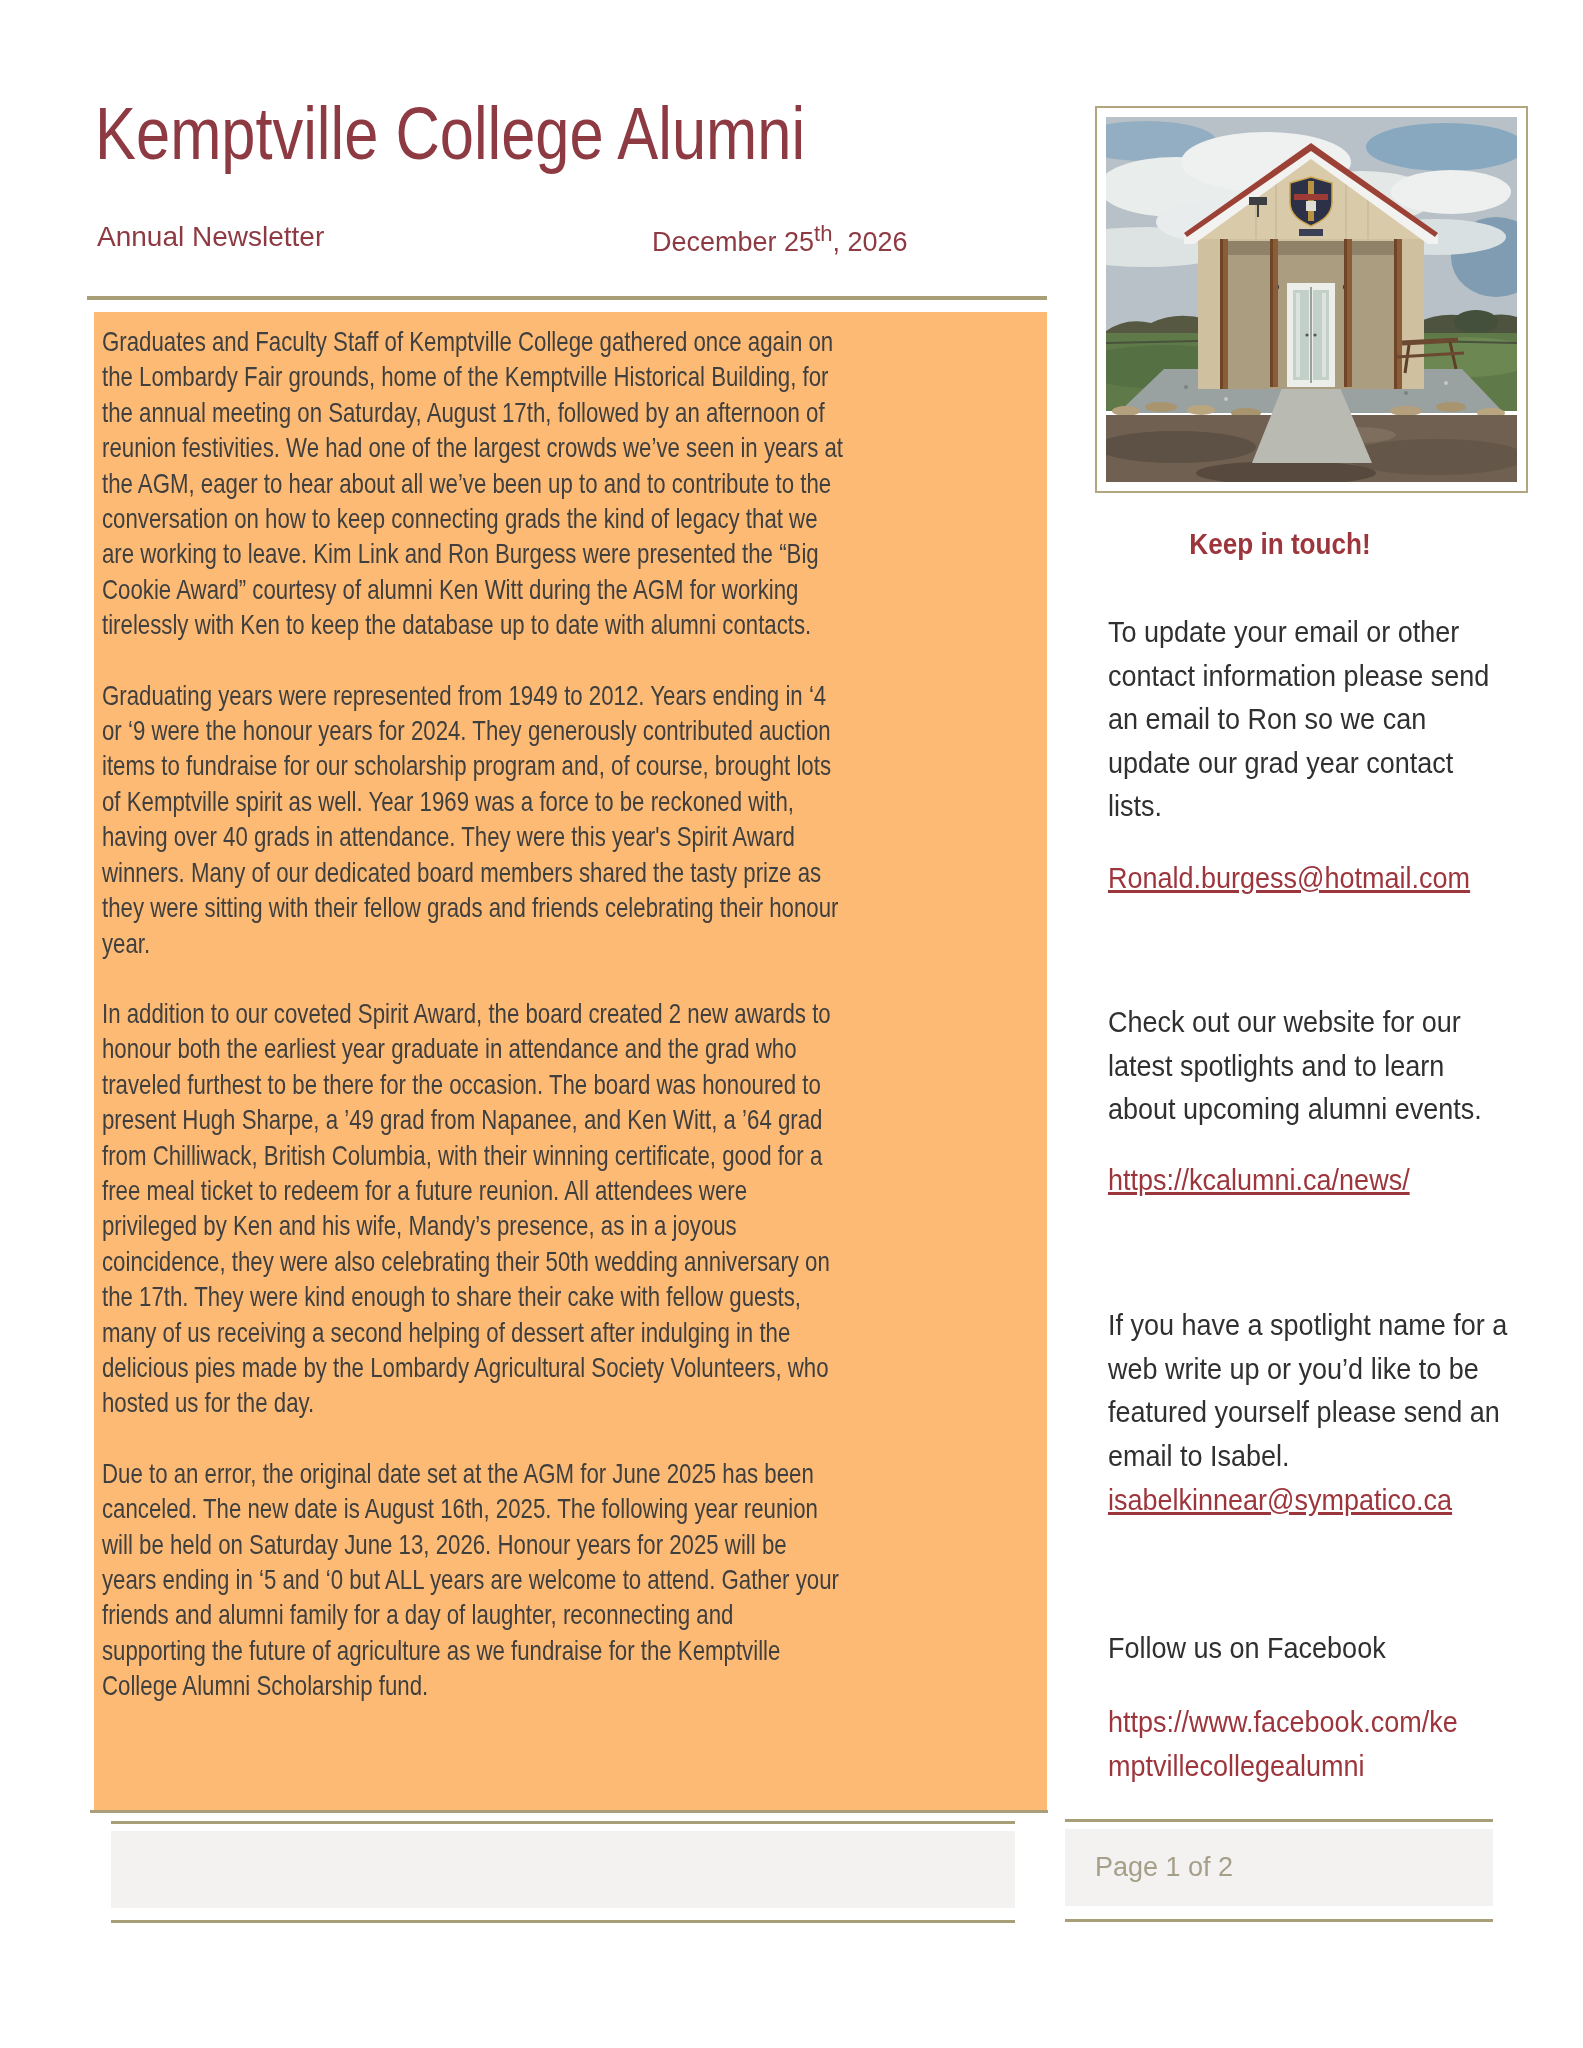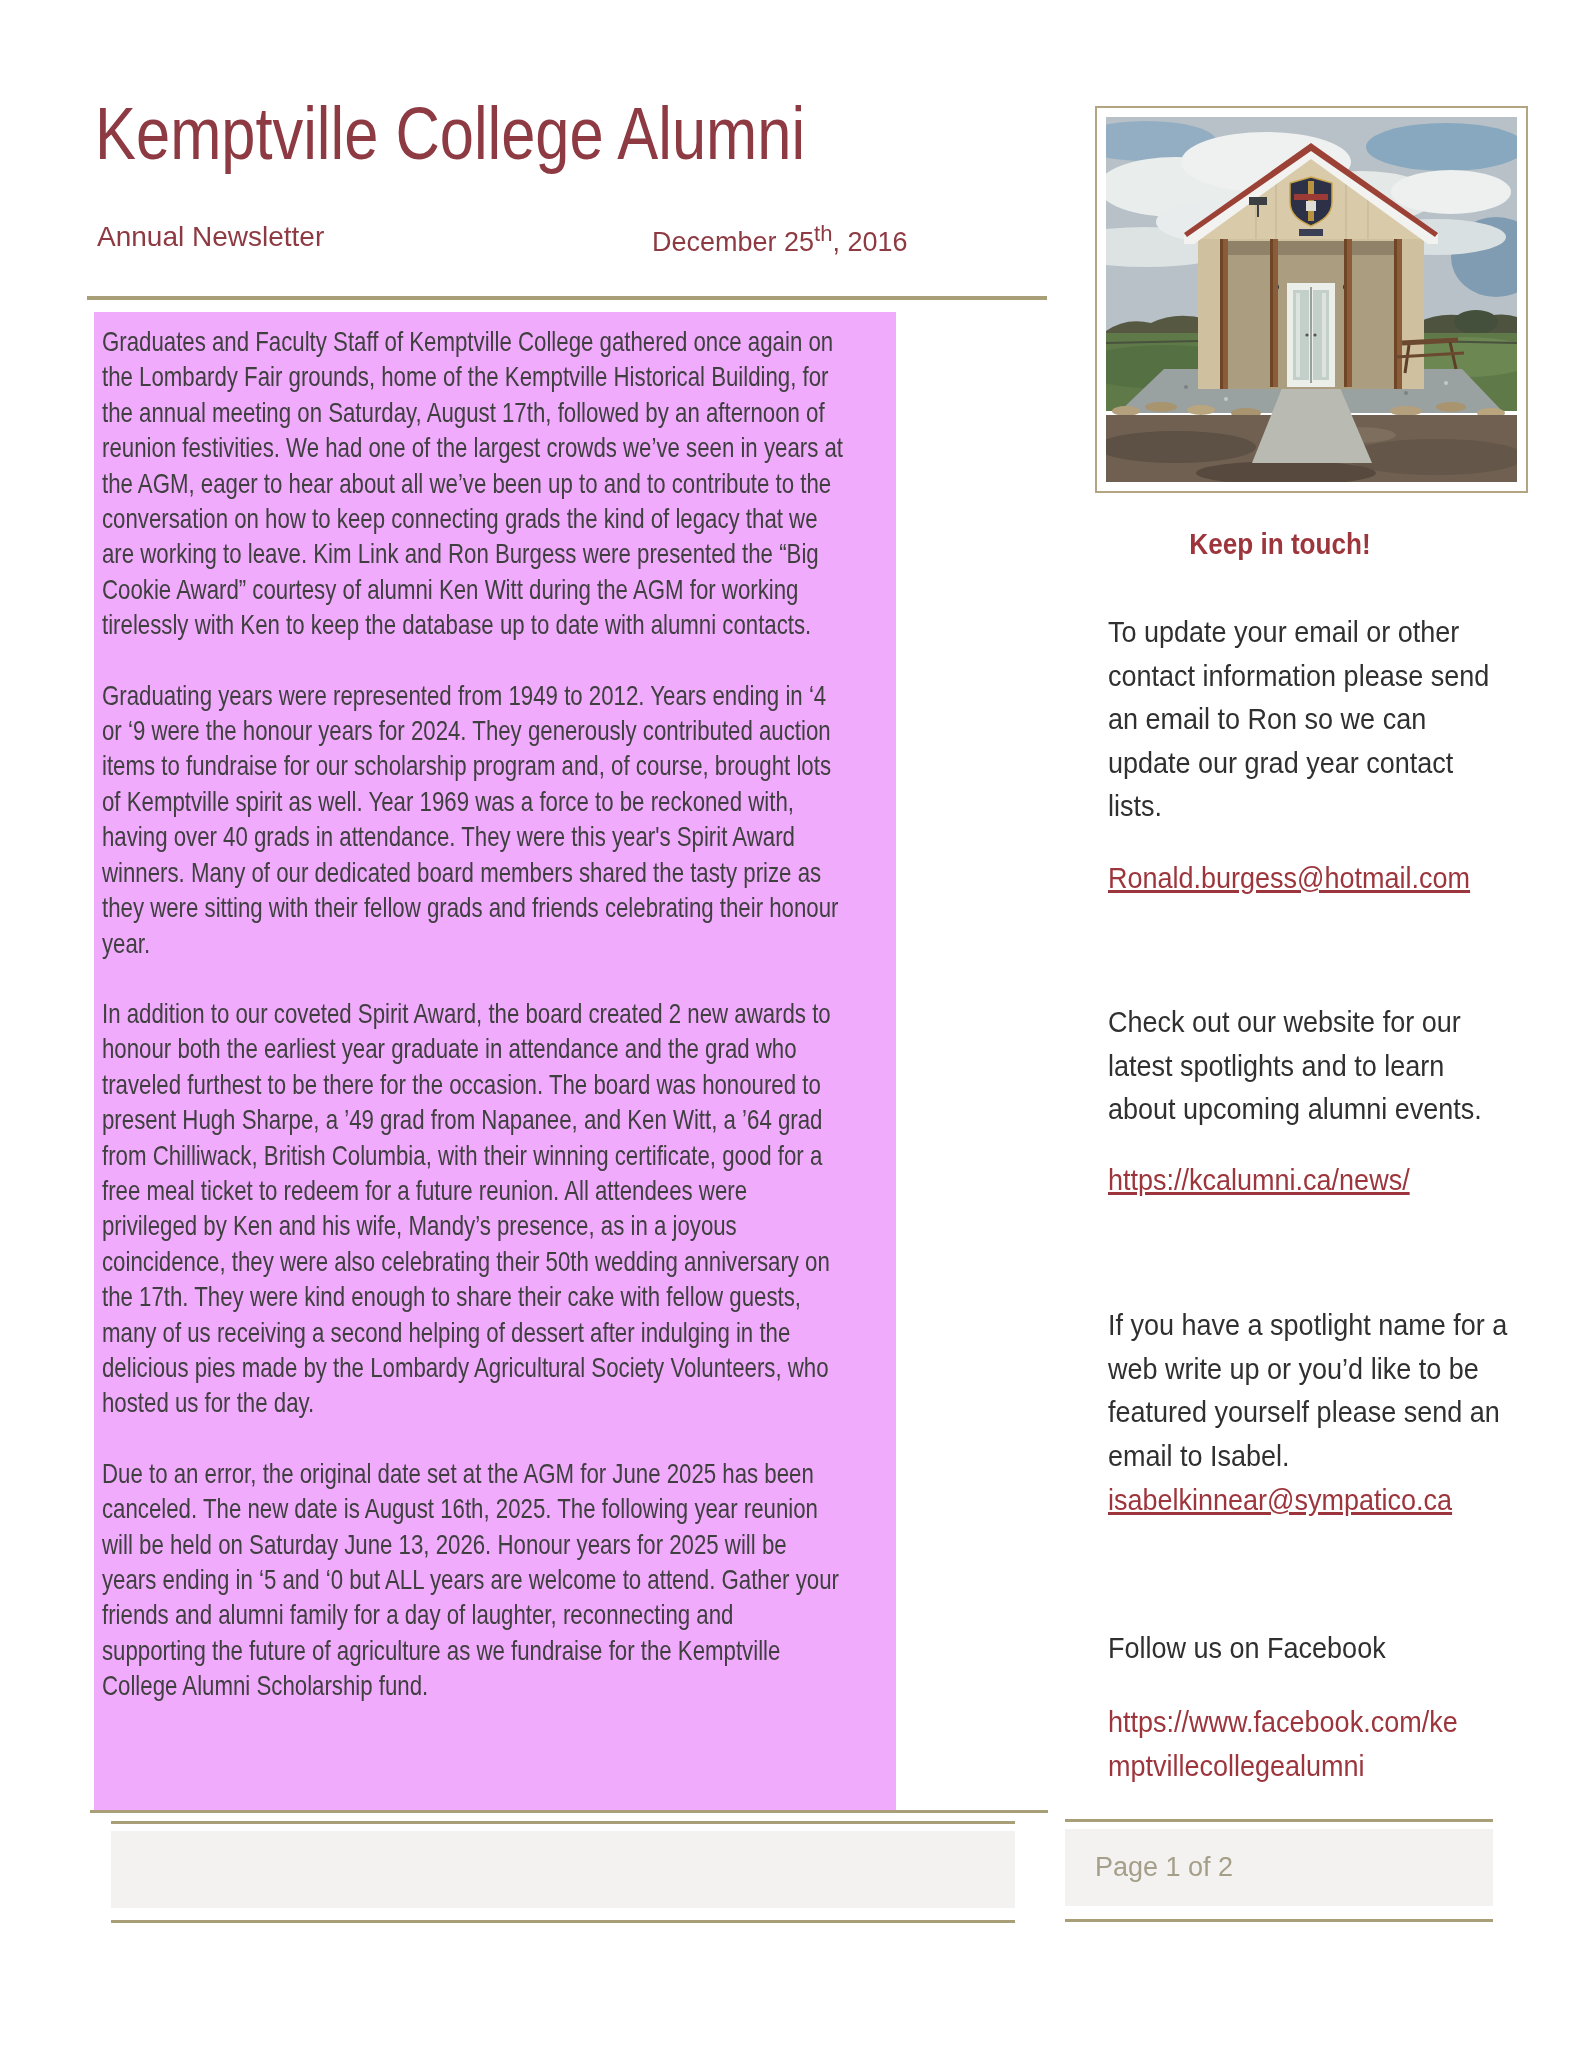--- a/index.html
+++ b/index.html
@@ -17,21 +17,21 @@
   }
   .subtitle{left:97px;top:221px;font-size:28px;color:#8e3a43;white-space:nowrap;}
   .issue-date{left:652px;top:221px;font-size:27px;color:#8e3a43;white-space:nowrap;}
   .issue-date sup{font-size:22px;}
 
   .gold-rule{background:#a89e77;height:4px;}
   .rule-top{left:87px;top:296px;width:960px;}
 
   
   .article-block{
-    left:94px;top:312px;width:802px;height:1498px;background:#f0abfc;overflow:hidden;
+    left:94px;top:312px;width:953px;height:1498px;background:#fdba74;overflow:hidden;
   }
   .article-inner{
     width:950px;margin:12px 0 0 8px;
     transform:scaleX(.78);transform-origin:left top;
     font-size:28.5px;line-height:35.4px;color:#3f3f3f;
   }
   .article-inner p{margin:0 0 35px 0;}
 
   
   .line-main-1{left:90px;top:1810px;width:958px;height:3px;background:#a89e77;}
@@ -80,21 +80,21 @@
   }
   a{cursor:pointer;}
 </style>
 </head>
 <body>
 
 <div class="abs doc-title">Kemptville College Alumni</div>
 
 <div class="abs subtitle">Annual Newsletter</div>
 
-<div class="abs issue-date"><span>December 25</span><sup>th</sup><span>, 2016</span></div>
+<div class="abs issue-date"><span>December 25</span><sup>th</sup><span>, 2026</span></div>
 
 <div class="abs gold-rule rule-top"></div>
 
 <div class="abs article-block">
   <div class="article-inner">
     <p>Graduates and Faculty Staff of Kemptville College gathered once again on the Lombardy Fair grounds, home of the Kemptville Historical Building, for the annual meeting on Saturday, August 17th, followed by an afternoon of reunion festivities. We had one of the largest crowds we’ve seen in years at the AGM, eager to hear about all we’ve been up to and to contribute to the conversation on how to keep connecting grads the kind of legacy that we are working to leave. Kim Link and Ron Burgess were presented the “Big Cookie Award” courtesy of alumni Ken Witt during the AGM for working tirelessly with Ken to keep the database up to date with alumni contacts.</p>
     <p>Graduating years were represented from 1949 to 2012. Years ending in ‘4 or ‘9 were the honour years for 2024. They generously contributed auction items to fundraise for our scholarship program and, of course, brought lots of Kemptville spirit as well. Year 1969 was a force to be reckoned with, having over 40 grads in attendance. They were this year's Spirit Award winners. Many of our dedicated board members shared the tasty prize as they were sitting with their fellow grads and friends celebrating their honour year.</p>
     <p>In addition to our coveted Spirit Award, the board created 2 new awards to honour both the earliest year graduate in attendance and the grad who traveled furthest to be there for the occasion. The board was honoured to present Hugh Sharpe, a ’49 grad from Napanee, and Ken Witt, a ’64 grad from Chilliwack, British Columbia, with their winning certificate, good for a free meal ticket to redeem for a future reunion. All attendees were privileged by Ken and his wife, Mandy’s presence, as in a joyous coincidence, they were also celebrating their 50th wedding anniversary on the 17th. They were kind enough to share their cake with fellow guests, many of us receiving a second helping of dessert after indulging in the delicious pies made by the Lombardy Agricultural Society Volunteers, who hosted us for the day.</p>
     <p>Due to an error, the original date set at the AGM for June 2025 has been canceled. The new date is August 16th, 2025. The following year reunion will be held on Saturday June 13, 2026. Honour years for 2025 will be years ending in ‘5 and ‘0 but ALL years are welcome to attend. Gather your friends and alumni family for a day of laughter, reconnecting and supporting the future of agriculture as we fundraise for the Kemptville College Alumni Scholarship fund.</p>
   </div>

